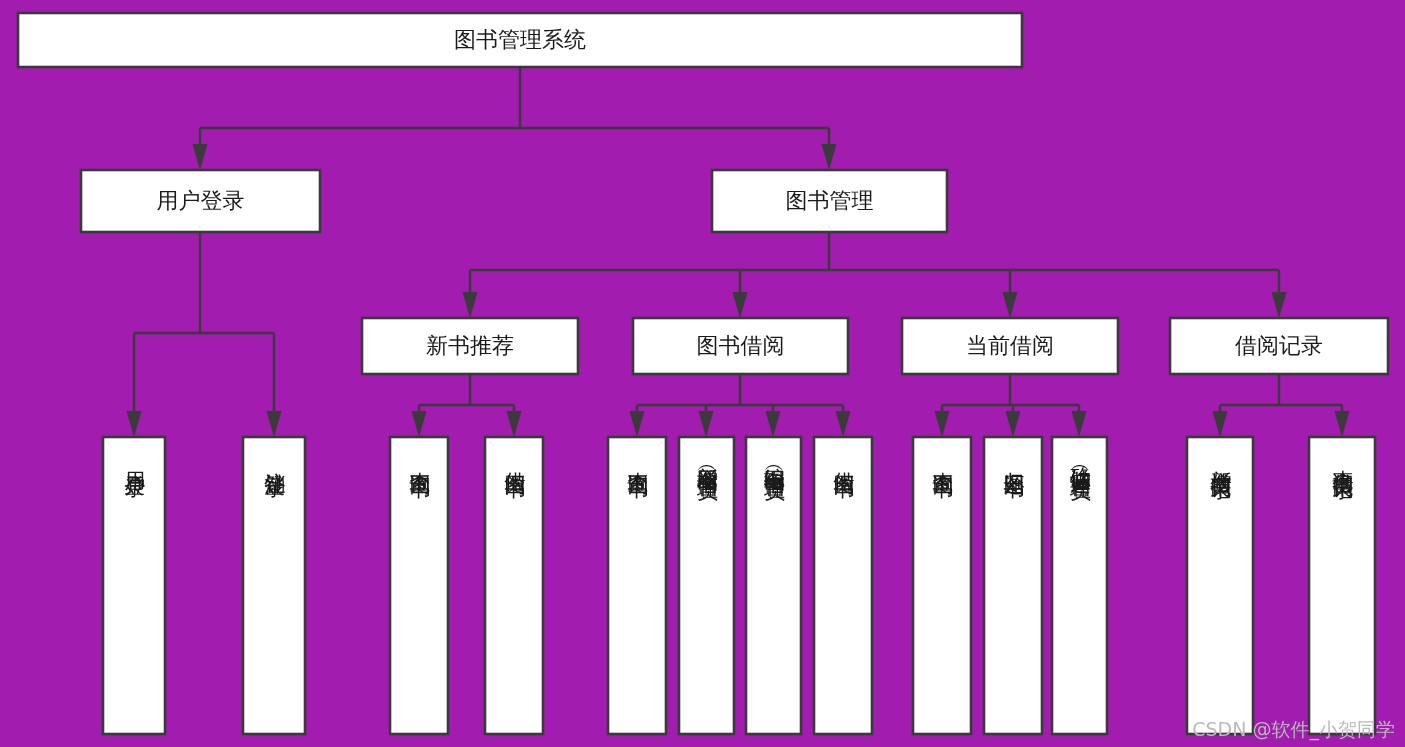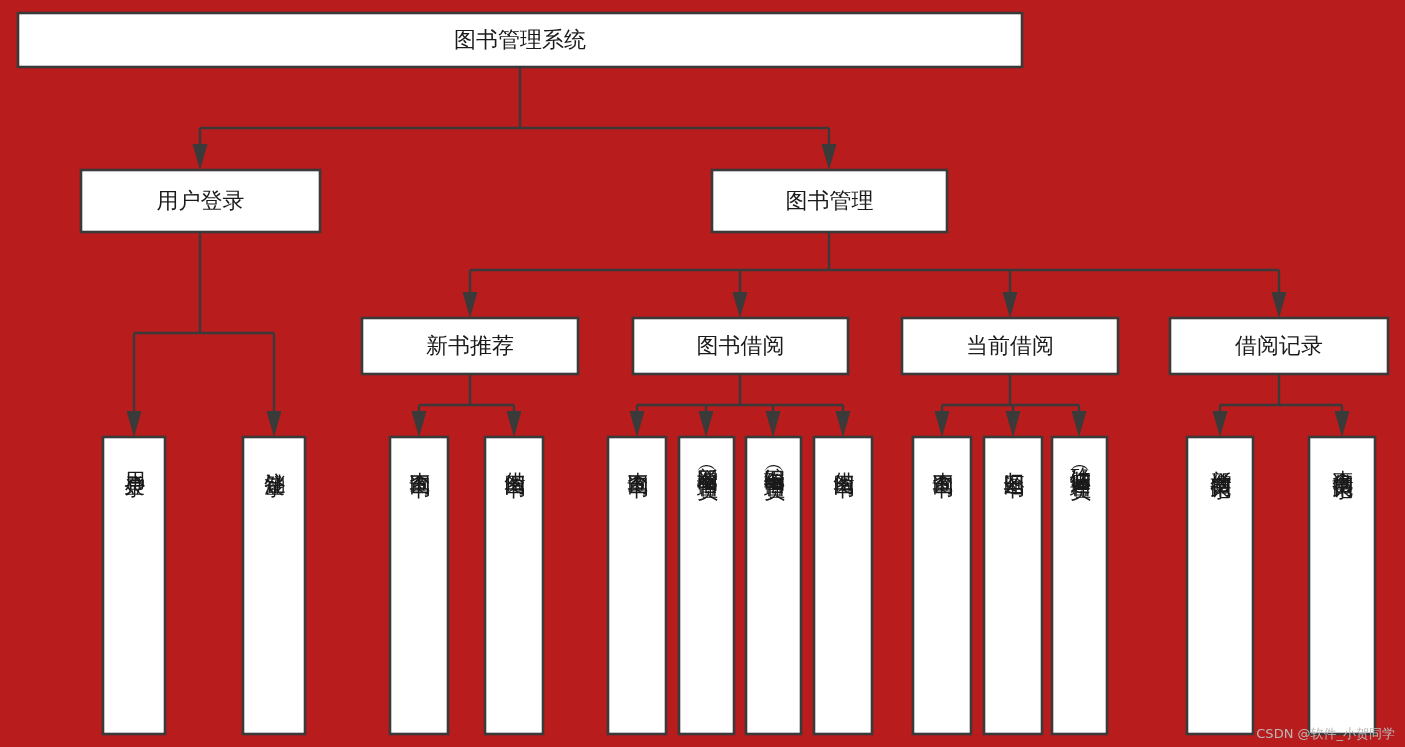--- a/index.html
+++ b/index.html
@@ -7,21 +7,21 @@
     padding: 0;
     background: #ffffff;
   }
   body {
     font-family: "DejaVu Sans", "Liberation Sans", sans-serif;
   }
   #diagram-root {
     position: relative;
     width: 1405px;
     height: 747px;
-    background: #b91c1c;
+    background: #a21caf;
     overflow: hidden;
   }
   svg.flow {
     position: absolute;
     left: 0;
     top: 0;
     width: 1405px;
     height: 747px;
     display: block;
   }
@@ -53,21 +53,21 @@
   }
   .arrow-head {
     fill: #3a3a3a;
     stroke: none;
   }
   .watermark {
     position: absolute;
     right: 10px;
     bottom: 4px;
     font-family: "DejaVu Sans", "Liberation Sans", sans-serif;
-    font-size: 13px;
+    font-size: 19px;
     color: #b9b9b9;
     white-space: nowrap;
     user-select: none;
   }
 </style>
 </head>
 <body>
 
 <div id="diagram-root">
   <svg class="flow" viewBox="0 0 1405 747">

